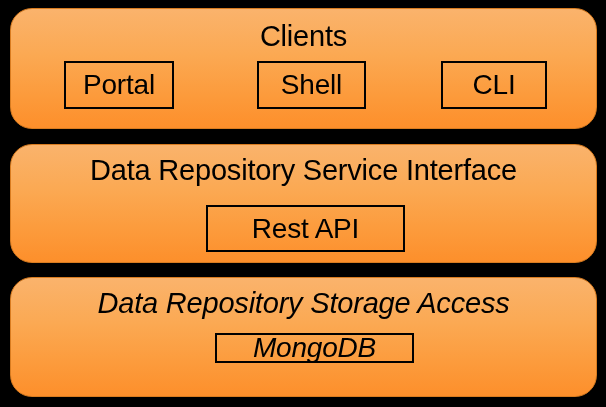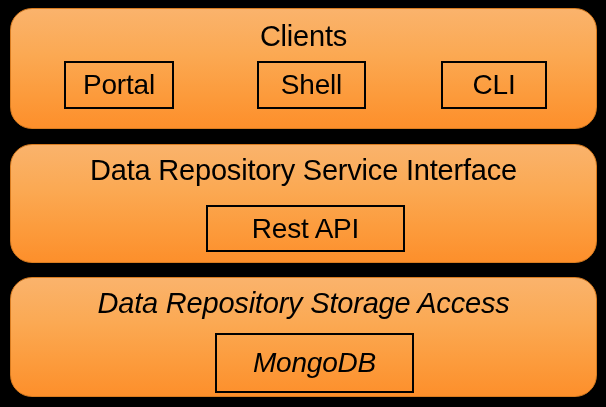--- a/index.html
+++ b/index.html
@@ -70,21 +70,21 @@
   #node-cli    { left: 430px; top: 52px; width: 106px; height: 48px; }
 
   
   #layer-service { top: 144px; height: 119px; }
   #layer-service .layer-title { top: 8px; }
   #node-restapi { left: 195px; top: 60px; width: 199px; height: 47px; }
 
   
   #layer-storage { top: 277px; height: 120px; font-style: italic; }
   #layer-storage .layer-title { top: 8px; }
-  #node-mongodb { left: 204px; top: 55px; width: 199px; height: 60px; }
+  #node-mongodb { left: 204px; top: 55px; width: 199px; height: 30px; }
 </style>
 </head>
 <body>
 
 <div id="diagram">
 
   <div class="layer" id="layer-clients">
     <div class="layer-title">Clients</div>
 
     <div class="node" id="node-portal">

